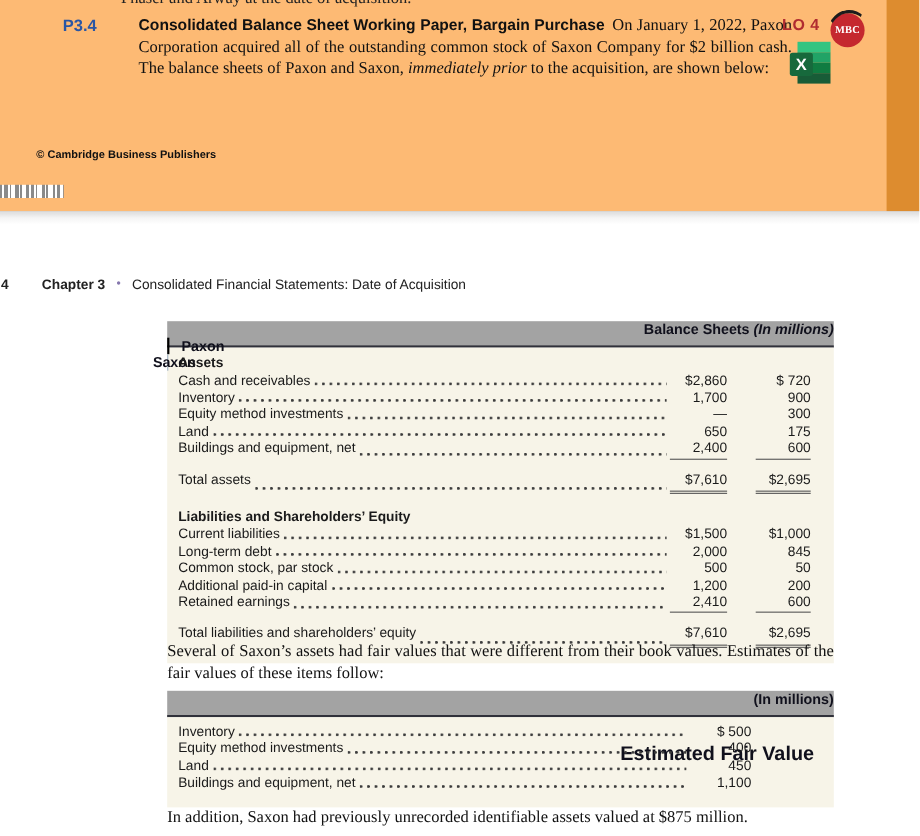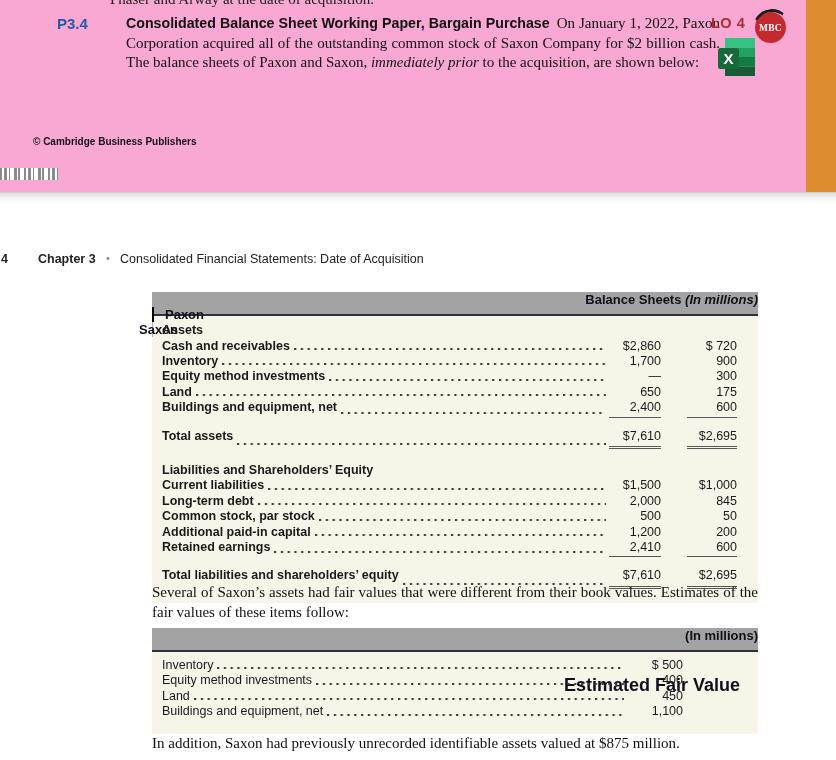--- a/index.html
+++ b/index.html
@@ -3,21 +3,21 @@
 <meta charset="utf-8">
 <style>
   * { margin:0; padding:0; box-sizing:border-box; }
   html,body { background:#fff; }
   .canvas {
     position:relative; width:836px; height:760px; background:#fff;
     font-family:"Liberation Sans", sans-serif; overflow:hidden;
     color:#1a1a1a;
   }
   
-  .prev-page { position:absolute; top:0; left:0; width:836px; height:192px; background:#f9a8d4; }
+  .prev-page { position:absolute; top:0; left:0; width:836px; height:192px; background:#fdba74; }
   .clipped-line { position:absolute; top:0; left:110px; width:420px; height:8px; overflow:hidden; }
   .clipped-line span { display:block; margin-top:-9px; font-family:"Liberation Serif", serif; font-size:15px; color:#222; }
   .problem-number { position:absolute; top:15px; left:57px; font-size:15px; font-weight:bold; color:#2a56a4; }
   .problem-text { position:absolute; top:14px; left:126px; width:594px; font-family:"Liberation Serif", serif; font-size:15px; line-height:19.5px; text-align:justify; color:#111; }
   .problem-title { font-family:"Liberation Sans", sans-serif; font-size:14.2px; font-weight:bold; color:#111; margin-right:7px; }
   .it { font-style:italic; }
   .lo-badge { position:absolute; top:15px; left:711px; font-size:14.5px; font-weight:bold; color:#b02c30; letter-spacing:0.5px; }
   
   .excel-icon { position:absolute; top:36px; left:716px; width:41px; height:42px; }
   
@@ -50,21 +50,21 @@
   .thead .tt { padding-left:10px; font-size:13px; font-weight:bold; color:#10101c; }
   .thead .tt .sub { font-style:italic; }
   .hcol { text-align:right; font-size:13px; font-weight:bold; color:#10101c; align-self:stretch; display:flex; align-items:center; justify-content:flex-end; }
   .hfill { flex:1; align-self:stretch; }
   .col-p { width:78px; padding-right:26px; border-left:2px solid #000000; }
   .col-s { width:47px; padding-right:21px; border-left:1px solid #9fb0c2; }
   .tbody { background:#f7f4e8; padding:6px 0 14px 0; }
   .sec-head { padding-left:10px; font-weight:bold; line-height:15.5px; margin-top:1px; }
   .sec-head2 { margin-top:14px; }
   .trow { display:flex; line-height:15.4px; padding-left:10px; }
-  .trow .lbl { white-space:nowrap;font-weight:bold; }
+  .trow .lbl { white-space:nowrap; }
   .dots { flex:1; height:4px; align-self:flex-end; margin:0 3px 3px 4px;
     background-image:radial-gradient(circle at 1.2px 2px, #3c3c3c 1.05px, transparent 1.45px);
     background-size:6.8px 4px; background-repeat:repeat-x; }
   .vcell { width:78px; padding-right:26px; text-align:right; border-left:none; }
   .vcell2 { width:71px; padding-right:21px; text-align:right; }
   .num { display:inline-block; min-width:52px; text-align:right; white-space:pre; }
   .vcell2 .num { min-width:50px; }
   .u1 .num { border-bottom:1px solid #555; padding-bottom:1px; }
   .total-row { margin-top:11px; }
   .u2 .num { border-bottom:3px double #555; padding-bottom:2px; }

